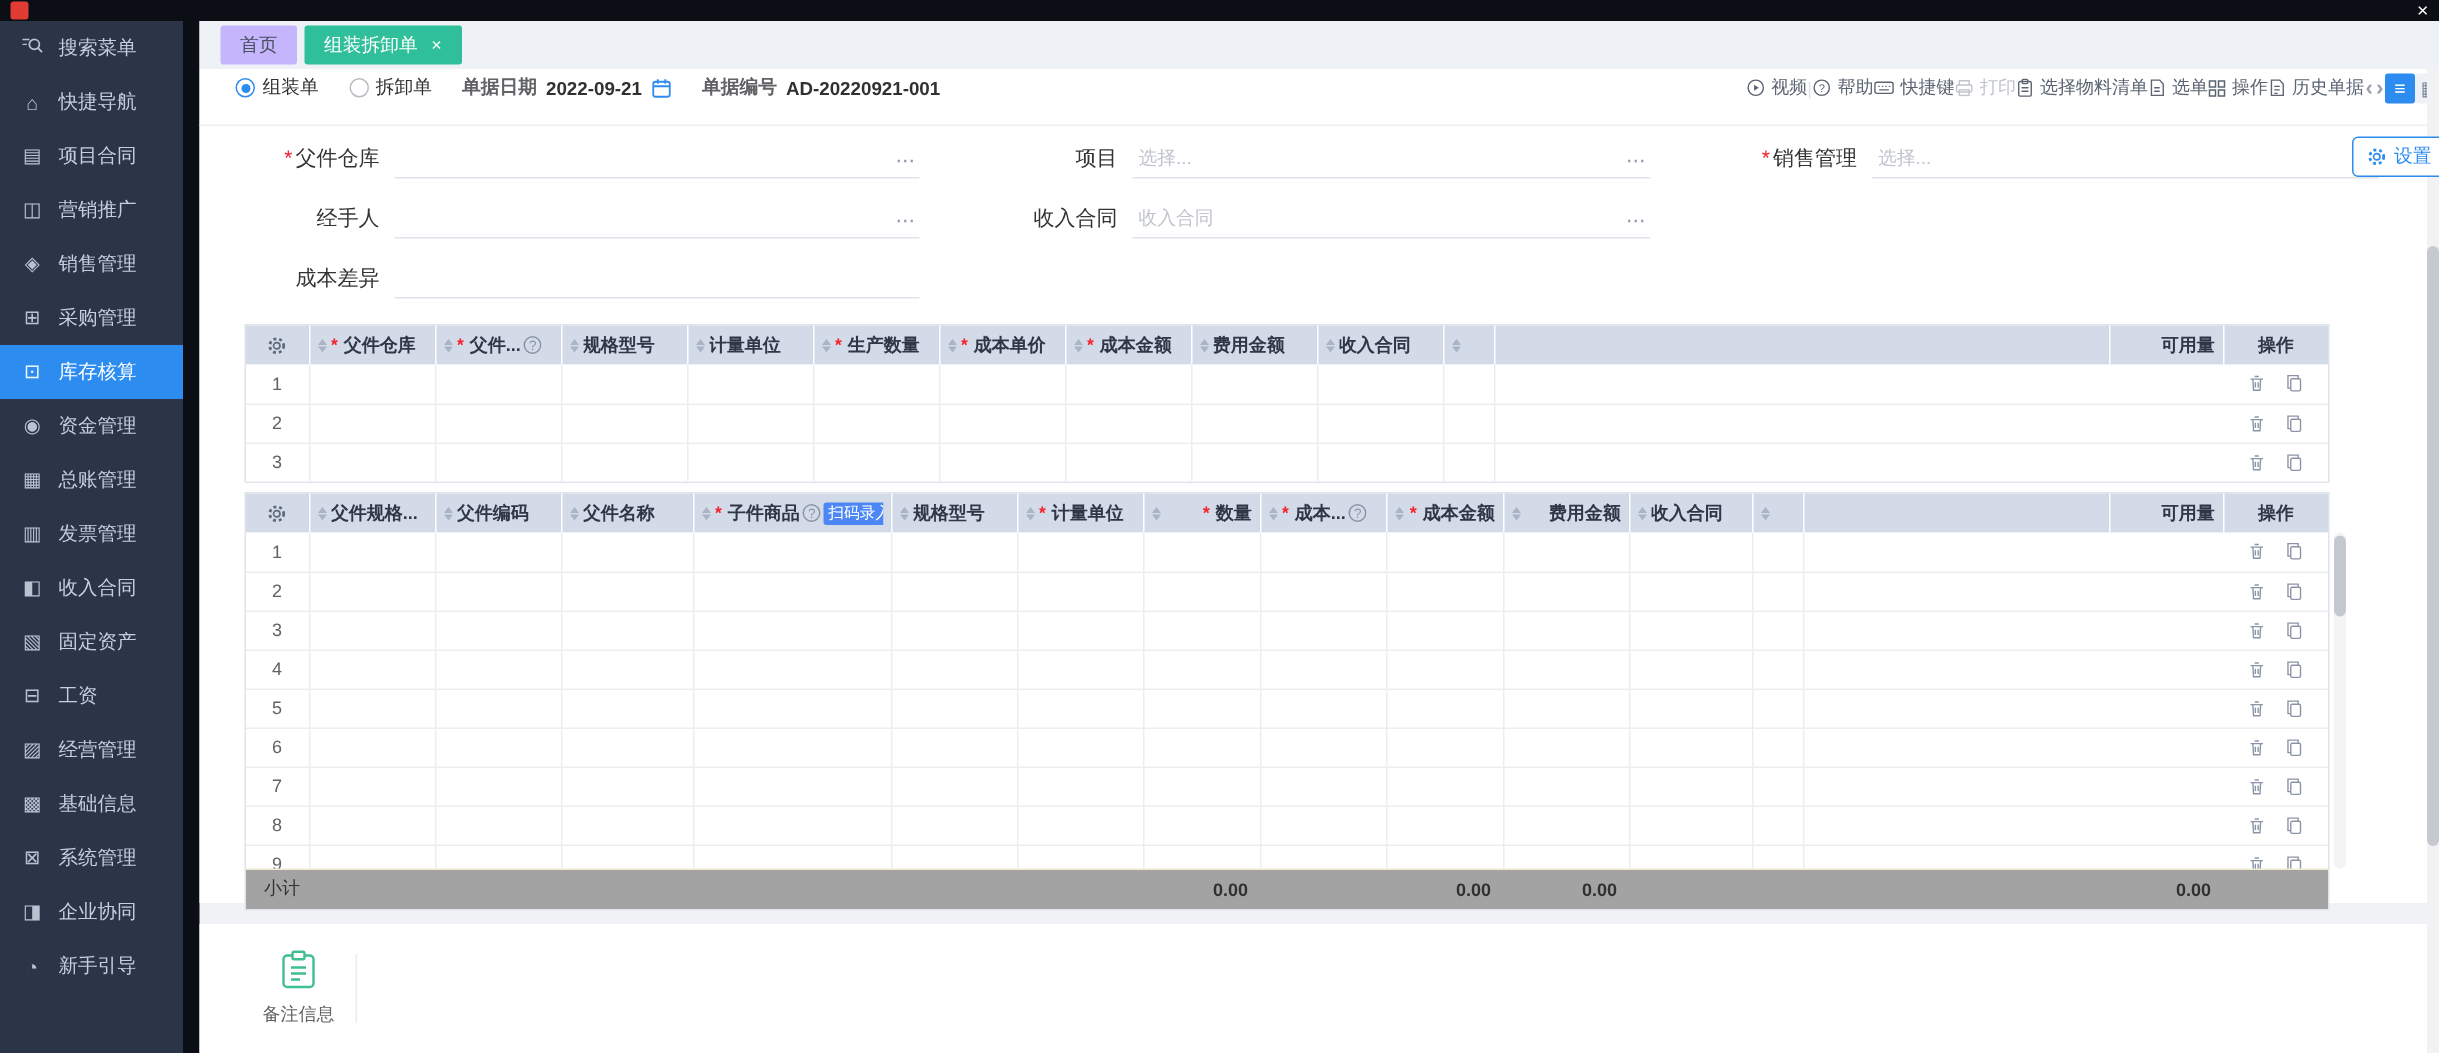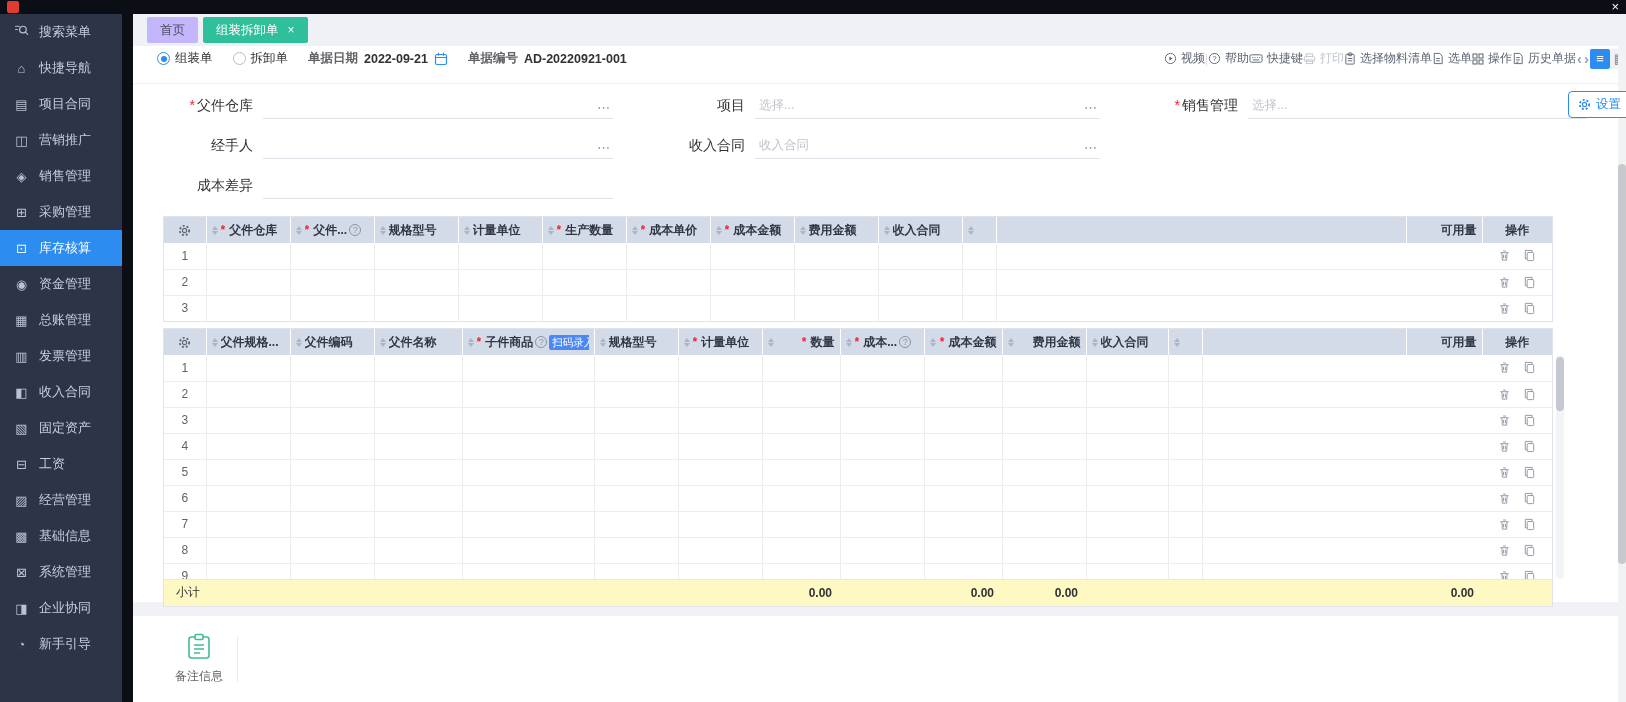--- a/index.html
+++ b/index.html
@@ -82,21 +82,21 @@
   .sort .up { border-bottom:4px solid #a9b4c4; }
   .sort .dn { border-top:4px solid #a9b4c4; }
   .help { width:12px; height:12px; border:1px solid #8a94a6; border-radius:50%; font-size:9px; line-height:10px; text-align:center; color:#8a94a6; flex-shrink:0; font-weight:normal; cursor:pointer; }
   .badge { background:#4c87f5; color:#fff; font-size:10.5px; font-weight:normal; padding:0 3px; border-radius:2px; line-height:15px; flex-shrink:0; cursor:pointer; }
   td.cell, td.rownum, td.opcell { height:26px; border-right:1px solid #ebedf1; border-bottom:1px solid #ebedf1; background:#fff; }
   td.nb, td.opcell { border-right:none; }
   td.rownum { text-align:center; color:#606266; font-size:12px; }
   .ops { display:flex; gap:12px; justify-content:center; align-items:center; }
   .opbtn { cursor:pointer; display:inline-flex; }
   .clip { overflow:hidden; }
-  td.sub { height:26px; background:#fef9c3; border-top:1px solid #f0e8cf; font-size:12px; color:#303133; }
+  td.sub { height:26px; background:#a3a3a3; border-top:1px solid #f0e8cf; font-size:12px; color:#303133; }
   td.subl { padding-left:12px; }
   td.subv { text-align:right; padding-right:8px; font-weight:bold; }
 
   
   .footer { height:86px; background:#fff; margin-top:14px; display:flex; align-items:center; padding-left:38px; }
   .remark-block { display:flex; flex-direction:column; align-items:center; gap:4px; color:#606266; font-size:12px; width:56px; }
   .v-div { width:1px; height:46px; background:#e8ebf0; margin:0 16px 0 10px; }
   .remark-input { width:1210px; border-bottom:1px solid #e4e7ed; height:30px; display:flex; align-items:center; font-size:12.5px; cursor:text; }
 
   

